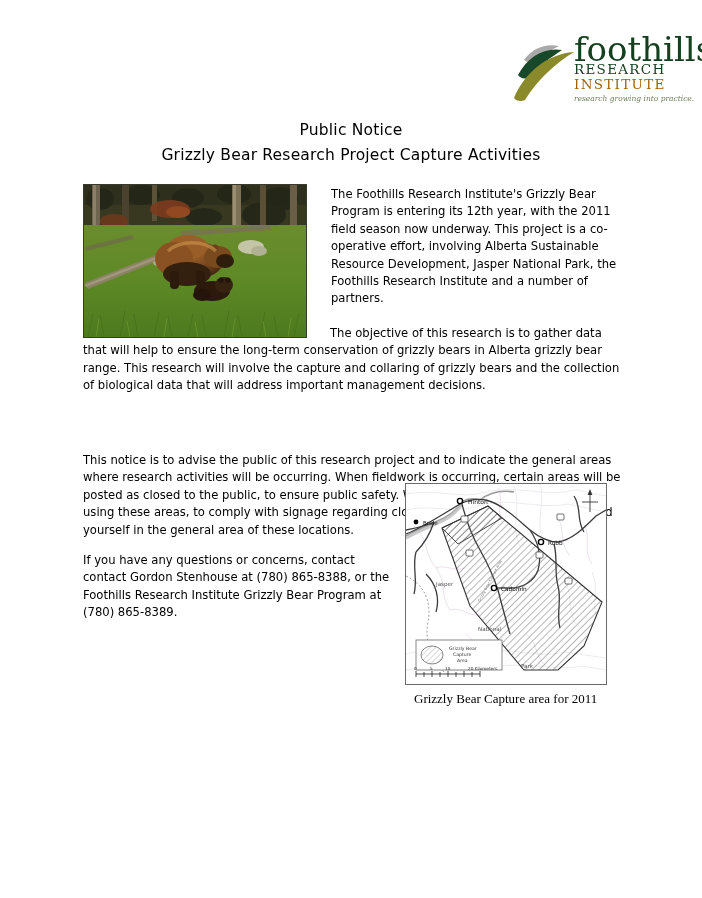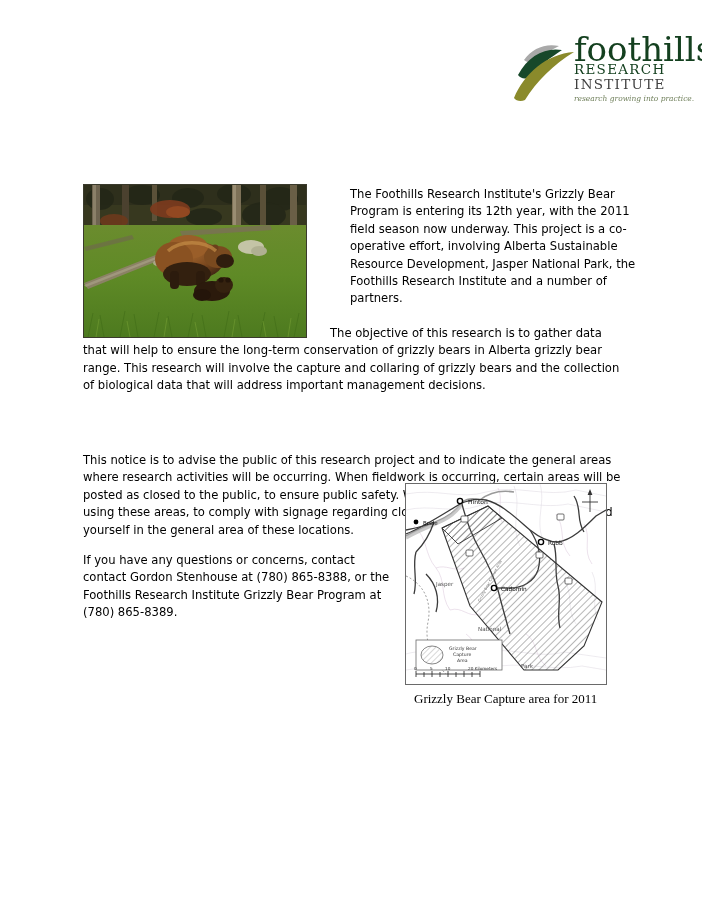--- a/index.html
+++ b/index.html
@@ -61,21 +61,21 @@
     line-height: 15px;
     letter-spacing: 1.3px;
     color: #14401f;
     white-space: nowrap;
   }
   .logo-institute {
     font-family: "DejaVu Serif", serif;
     font-size: 13.5px;
     line-height: 15px;
     letter-spacing: 1.3px;
-    color: #404040;
+    color: #a16207;
     white-space: nowrap;
   }
   .logo-tagline {
     font-family: "DejaVu Serif", serif;
     font-style: italic;
     font-size: 7.5px;
     line-height: 9px;
     color: #6f7f5a;
     text-align: right;
     white-space: nowrap;
@@ -123,21 +123,20 @@
     font-size: 11.6px;
     line-height: 17.4px;
     color: #000000;
     text-align: left;
   }
   .p1 {
     position: absolute;
     left: 331px;
     top: 186px;
     width: 292px;
-    margin-left: 19px;
   }
   .p2 {
     position: absolute;
     left: 83px;
     top: 325px;
     width: 540px;
   }
   .p2-indent {
     display: inline-block;
     width: 247px;
@@ -205,20 +204,24 @@
     </div>
 
     <div class="logo-word">
       <div class="logo-foothills">foothills</div>
       <div class="logo-research">RESEARCH</div>
       <div class="logo-institute">INSTITUTE</div>
       <div class="logo-tagline">research growing into practice.</div>
     </div>
   </div>
 
+  <div class="title-block">
+    <div class="title-line">Public Notice</div>
+    <div class="title-line">Grizzly Bear Research Project Capture Activities</div>
+  </div>
 
   <div class="photo">
     <svg class="photo-canvas" viewBox="0 0 222 152" preserveAspectRatio="none" xmlns="http://www.w3.org/2000/svg">
       <defs>
         <linearGradient id="bgForest" x1="0" y1="0" x2="0" y2="1">
           <stop offset="0%" stop-color="#3a3524"></stop>
           <stop offset="40%" stop-color="#4a4a2a"></stop>
           <stop offset="60%" stop-color="#566b28"></stop>
           <stop offset="100%" stop-color="#4f7a24"></stop>
         </linearGradient>

